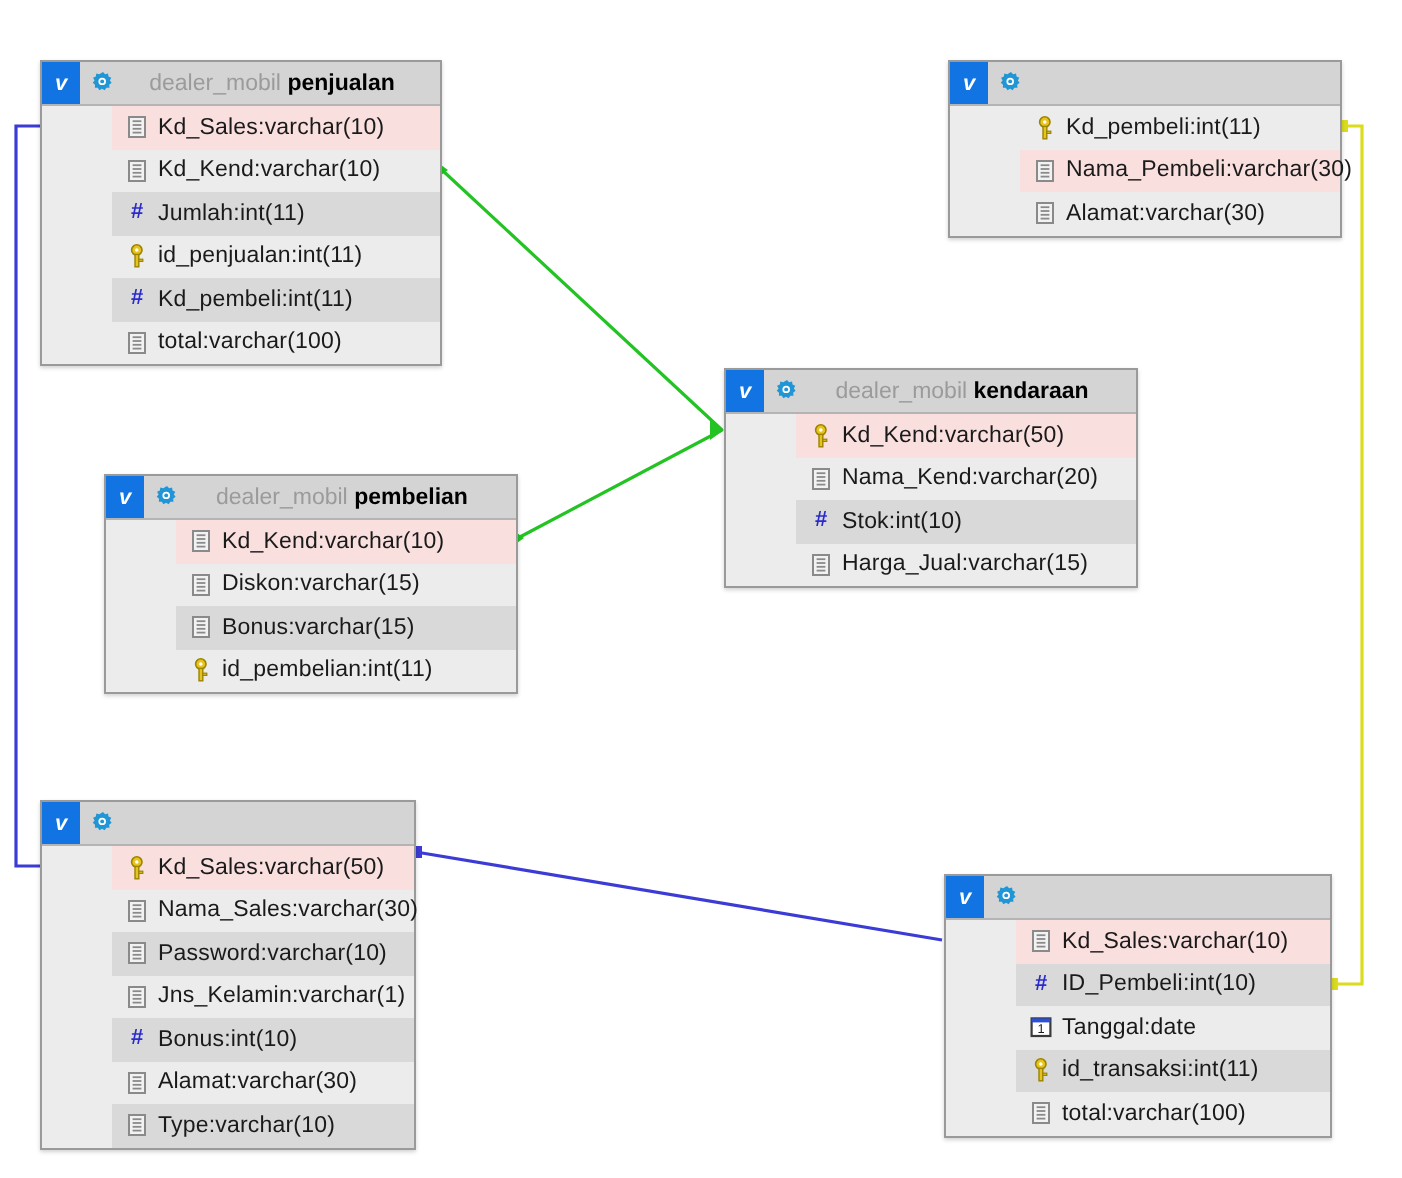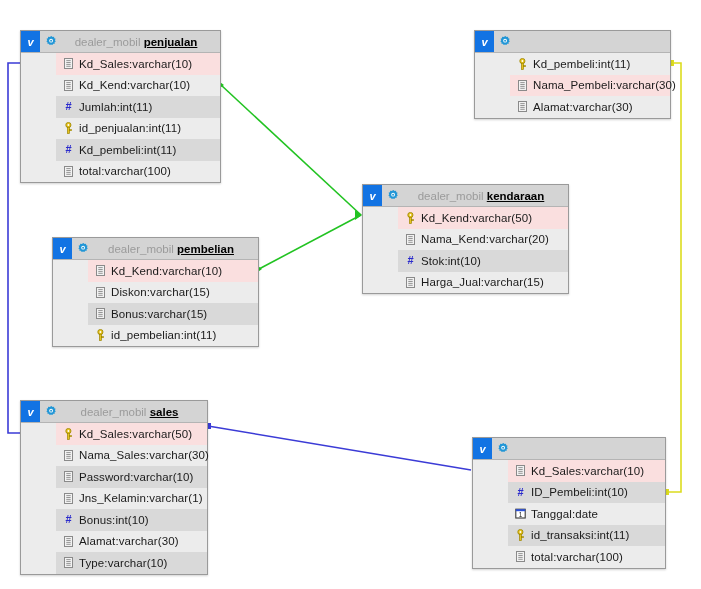--- a/index.html
+++ b/index.html
@@ -70,21 +70,20 @@
     text-align: center;
     font-size: 11.5px;
     color: #9b9b9b;
     white-space: nowrap;
     overflow: hidden;
     padding-right: 4px;
   }
   .tbl-title .tname {
     color: #000000;
     font-weight: bold;
-    text-decoration: underline;
   }
   
   .field-row {
     display: flex;
     align-items: center;
     height: 21.5px;
     font-size: 11.5px;
     color: #1a1a1a;
     box-sizing: border-box;
     padding-left: 5px;
@@ -424,21 +423,20 @@
       <div class="table-card" style="left: 20px; top: 400px; width: 188px;">
         <div class="tbl-header">
           <div class="v-badge">v</div>
           <div class="gear-wrap">
             <svg width="13" height="13" viewBox="0 0 16 16">
               <path d="M8 1.2 L9.3 2.6 L11.1 2.1 L11.4 4 L13.1 4.7 L12.2 6.4 L13.3 7.9 L11.8 9 L12 10.9 L10.1 10.9 L9 12.4 L7.4 11.6 L5.8 12.4 L4.8 10.9 L3 10.9 L3.1 9 L1.7 7.9 L2.8 6.4 L1.9 4.7 L3.6 4 L3.9 2.1 L5.7 2.6 Z" fill="#2196d6"></path>
               <circle cx="7.5" cy="7" r="2.3" fill="#ffffff"></circle>
               <circle cx="7.5" cy="7" r="1.2" fill="#2196d6"></circle>
             </svg>
           </div>
-          <div class="tbl-title"><span>dealer_mobil</span> <span class="tname">sales</span></div>
         </div>
         <div class="field-row pink">
           <span class="fld-icon">
             <svg width="11" height="12" viewBox="0 0 11 12">
               <circle cx="5.4" cy="3" r="2.6" fill="#e8c31e" stroke="#9a8400" stroke-width="0.8"></circle>
               <circle cx="5.4" cy="3" r="0.9" fill="#ffffff"></circle>
               <rect x="4.5" y="5.2" width="1.9" height="6.2" fill="#e8c31e" stroke="#9a8400" stroke-width="0.7"></rect>
               <rect x="6.4" y="7.6" width="2" height="1.1" fill="#e8c31e" stroke="#9a8400" stroke-width="0.6"></rect>
             </svg>
           </span>

